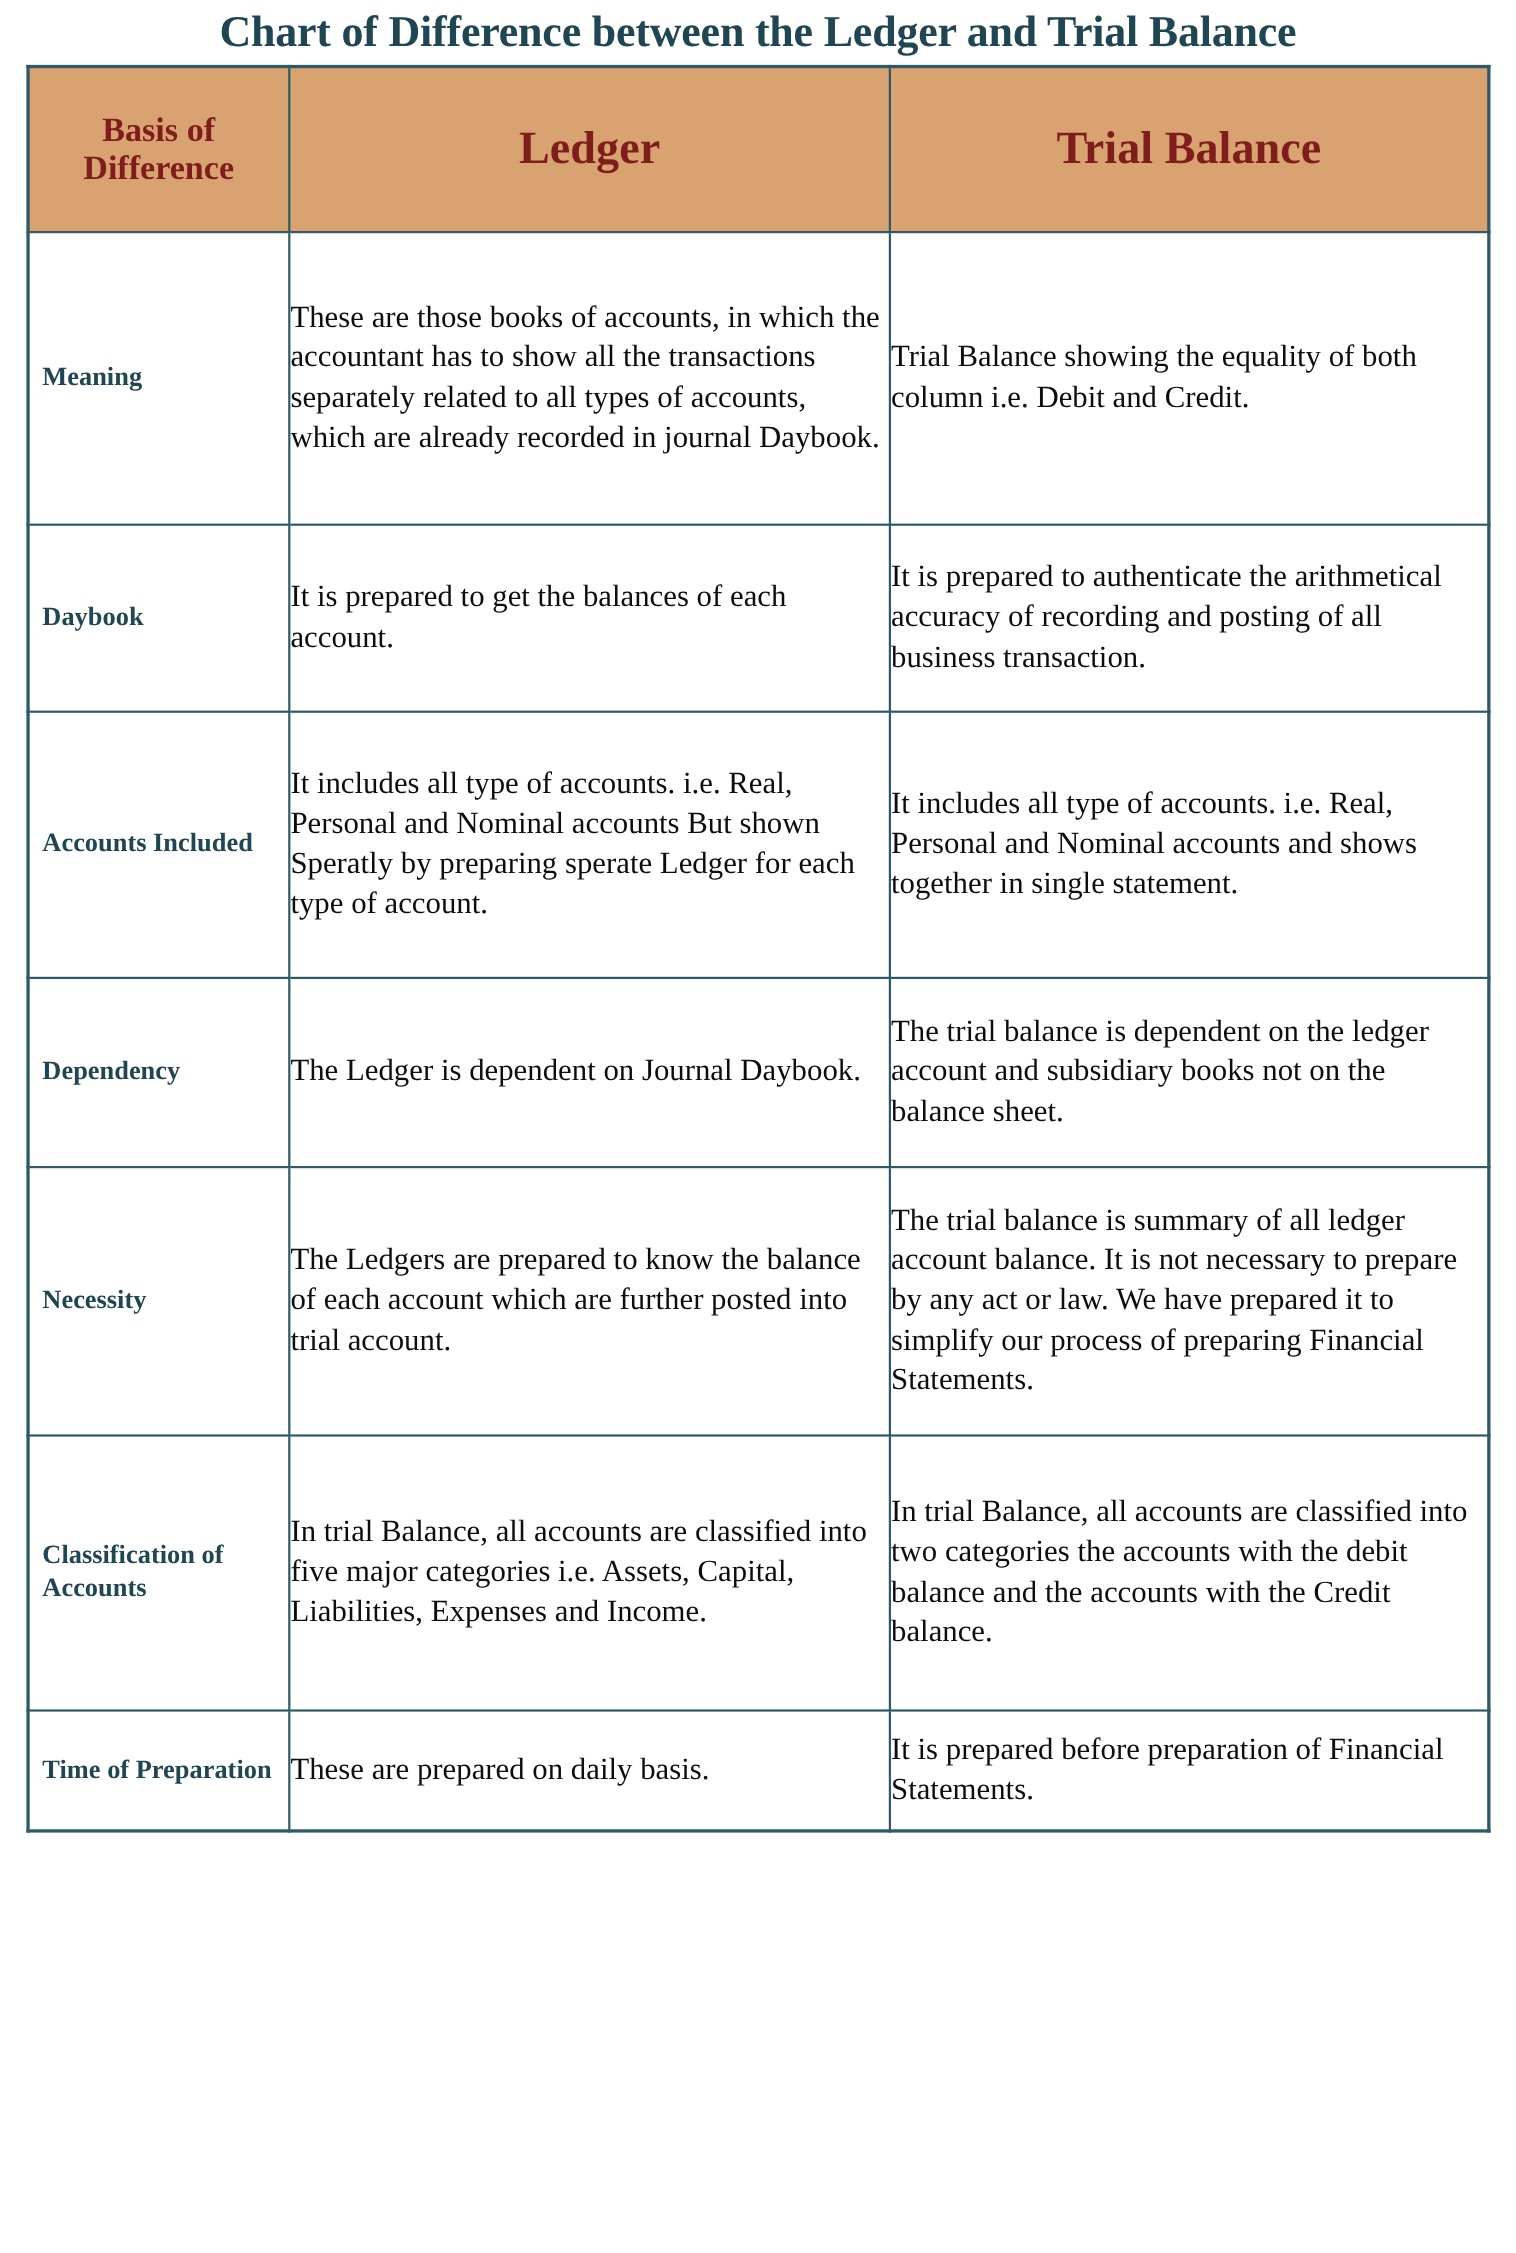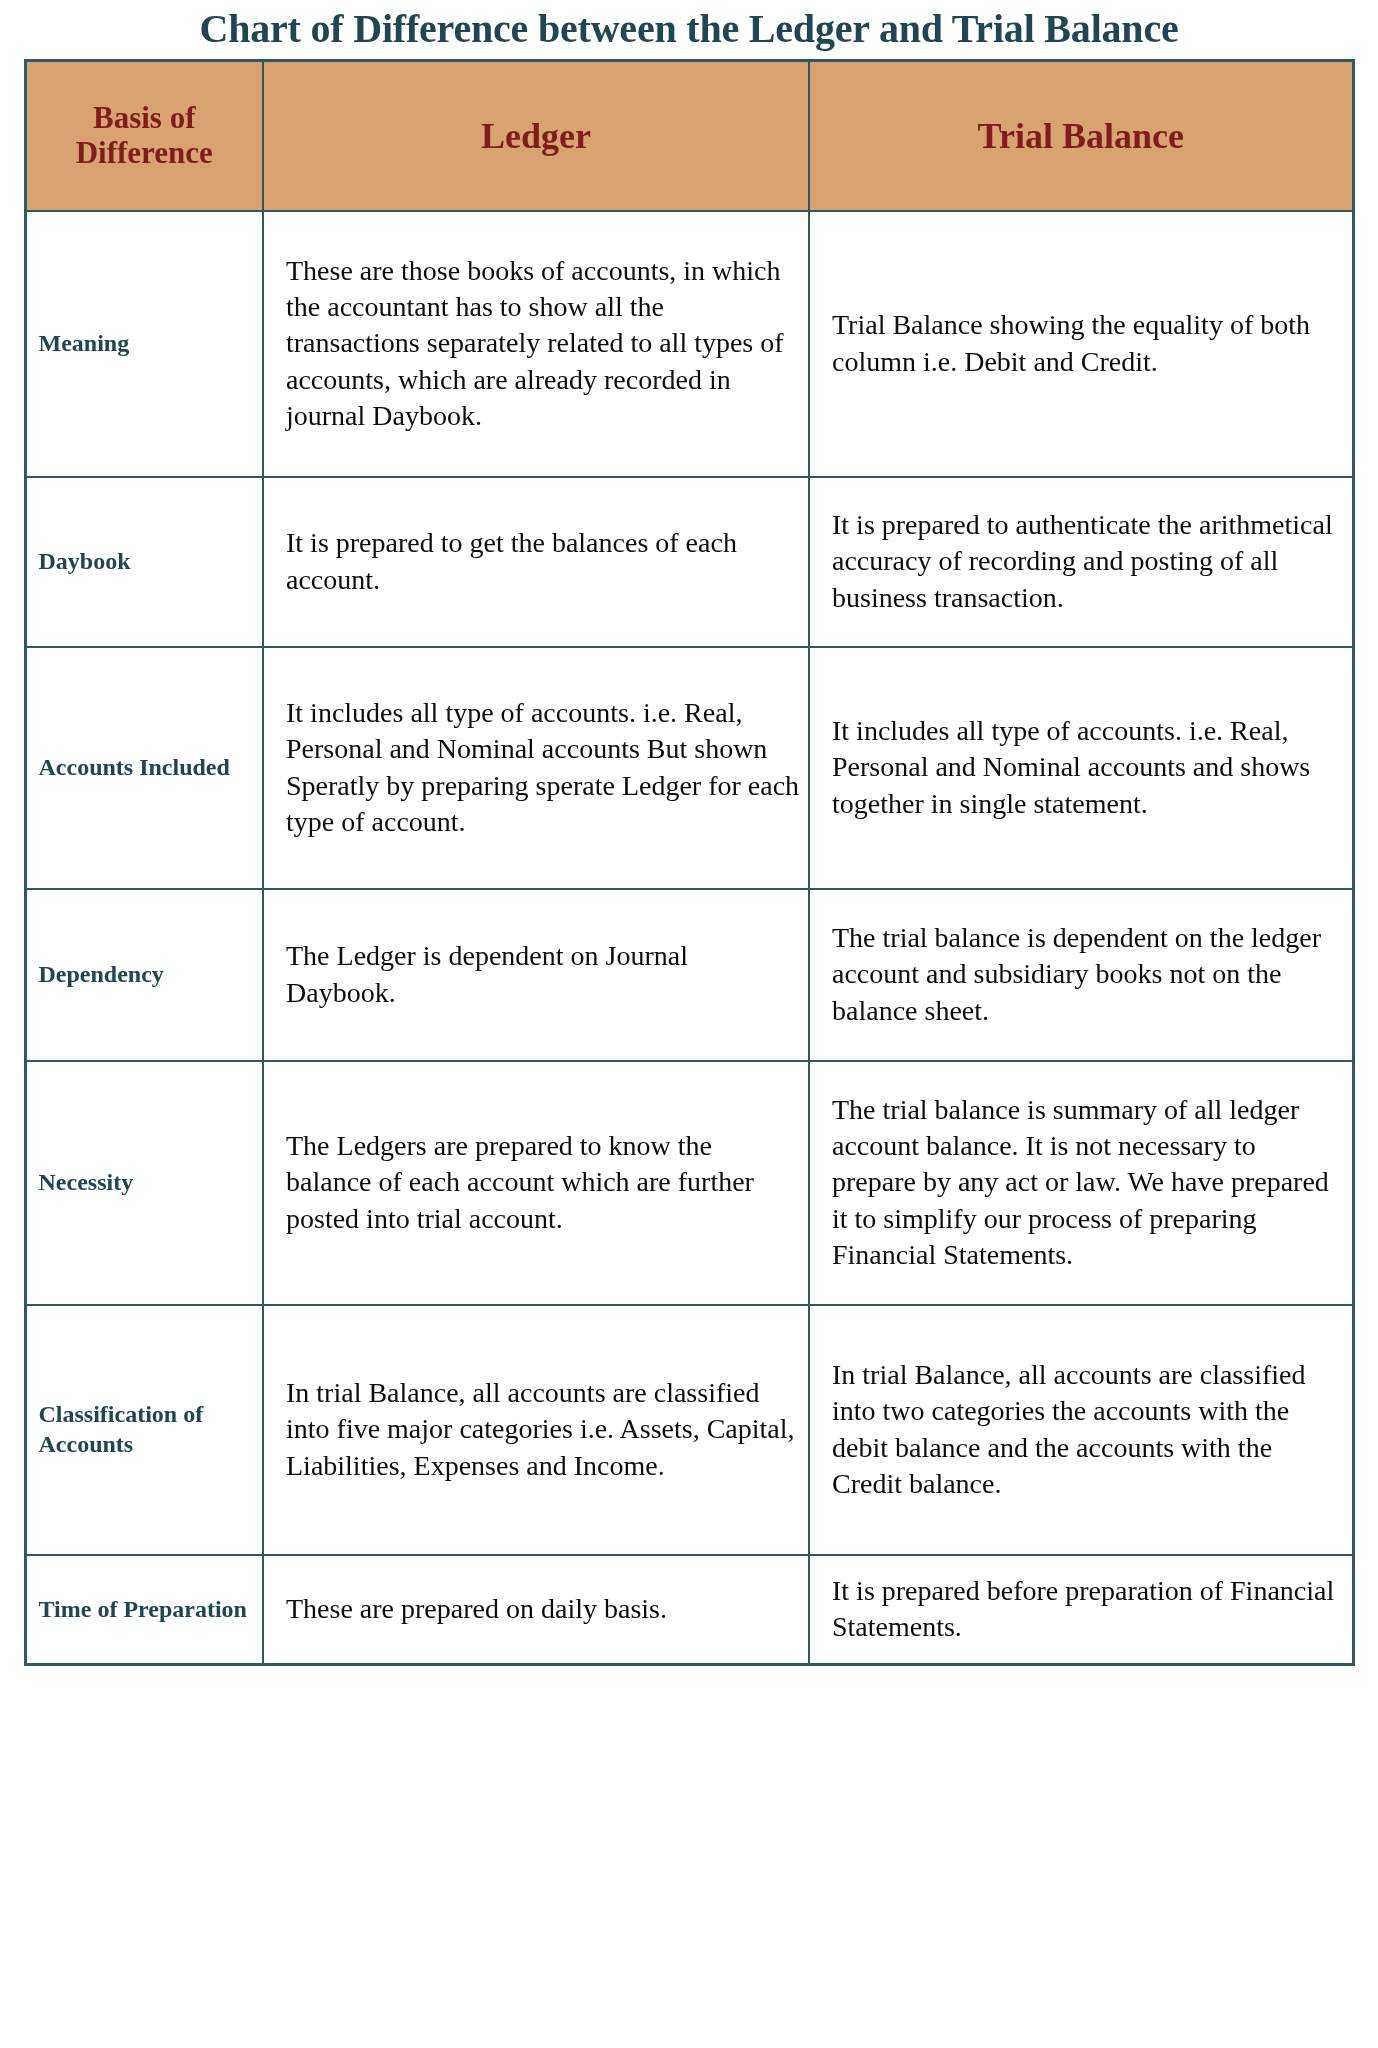--- a/index.html
+++ b/index.html
@@ -56,40 +56,40 @@
     font-weight: bold;
     text-align: center;
     height: 150px;
     padding: 4px 6px;
   }
   thead th.head-basis {
     font-size: 31px;
     line-height: 1.12;
   }
   thead th.head-col {
-    font-size: 36px;
+    font-size: 42px;
     line-height: 1.12;
     margin-left: 36px;
   }
   tbody td.basis-cell {
     color: #1f4652;
     font-family: "Liberation Serif", "DejaVu Serif", serif;
     font-weight: bold;
     font-size: 24px;
     line-height: 1.22;
     padding: 6px 0 6px 12px;
     text-align: left;
   }
   tbody td.body-cell {
     color: #0d0d0d;
     font-family: "Liberation Serif", "DejaVu Serif", serif;
     font-weight: normal;
     font-size: 28px;
     line-height: 1.30;
-    padding: 6px 8px 6px 22px;
+    padding: 6px 8px 6px 0;
     text-align: left;
   }
   tbody tr.r-meaning   td { height: 266px; }
   tbody tr.r-object    td { height: 170px; }
   tbody tr.r-accounts  td { height: 242px; }
   tbody tr.r-dependency td { height: 172px; }
   tbody tr.r-necessity td { height: 244px; }
   tbody tr.r-classification td { height: 250px; }
   tbody tr.r-time      td { height: 110px; }
   tbody tr.r-sides     td { height: 132px; }

